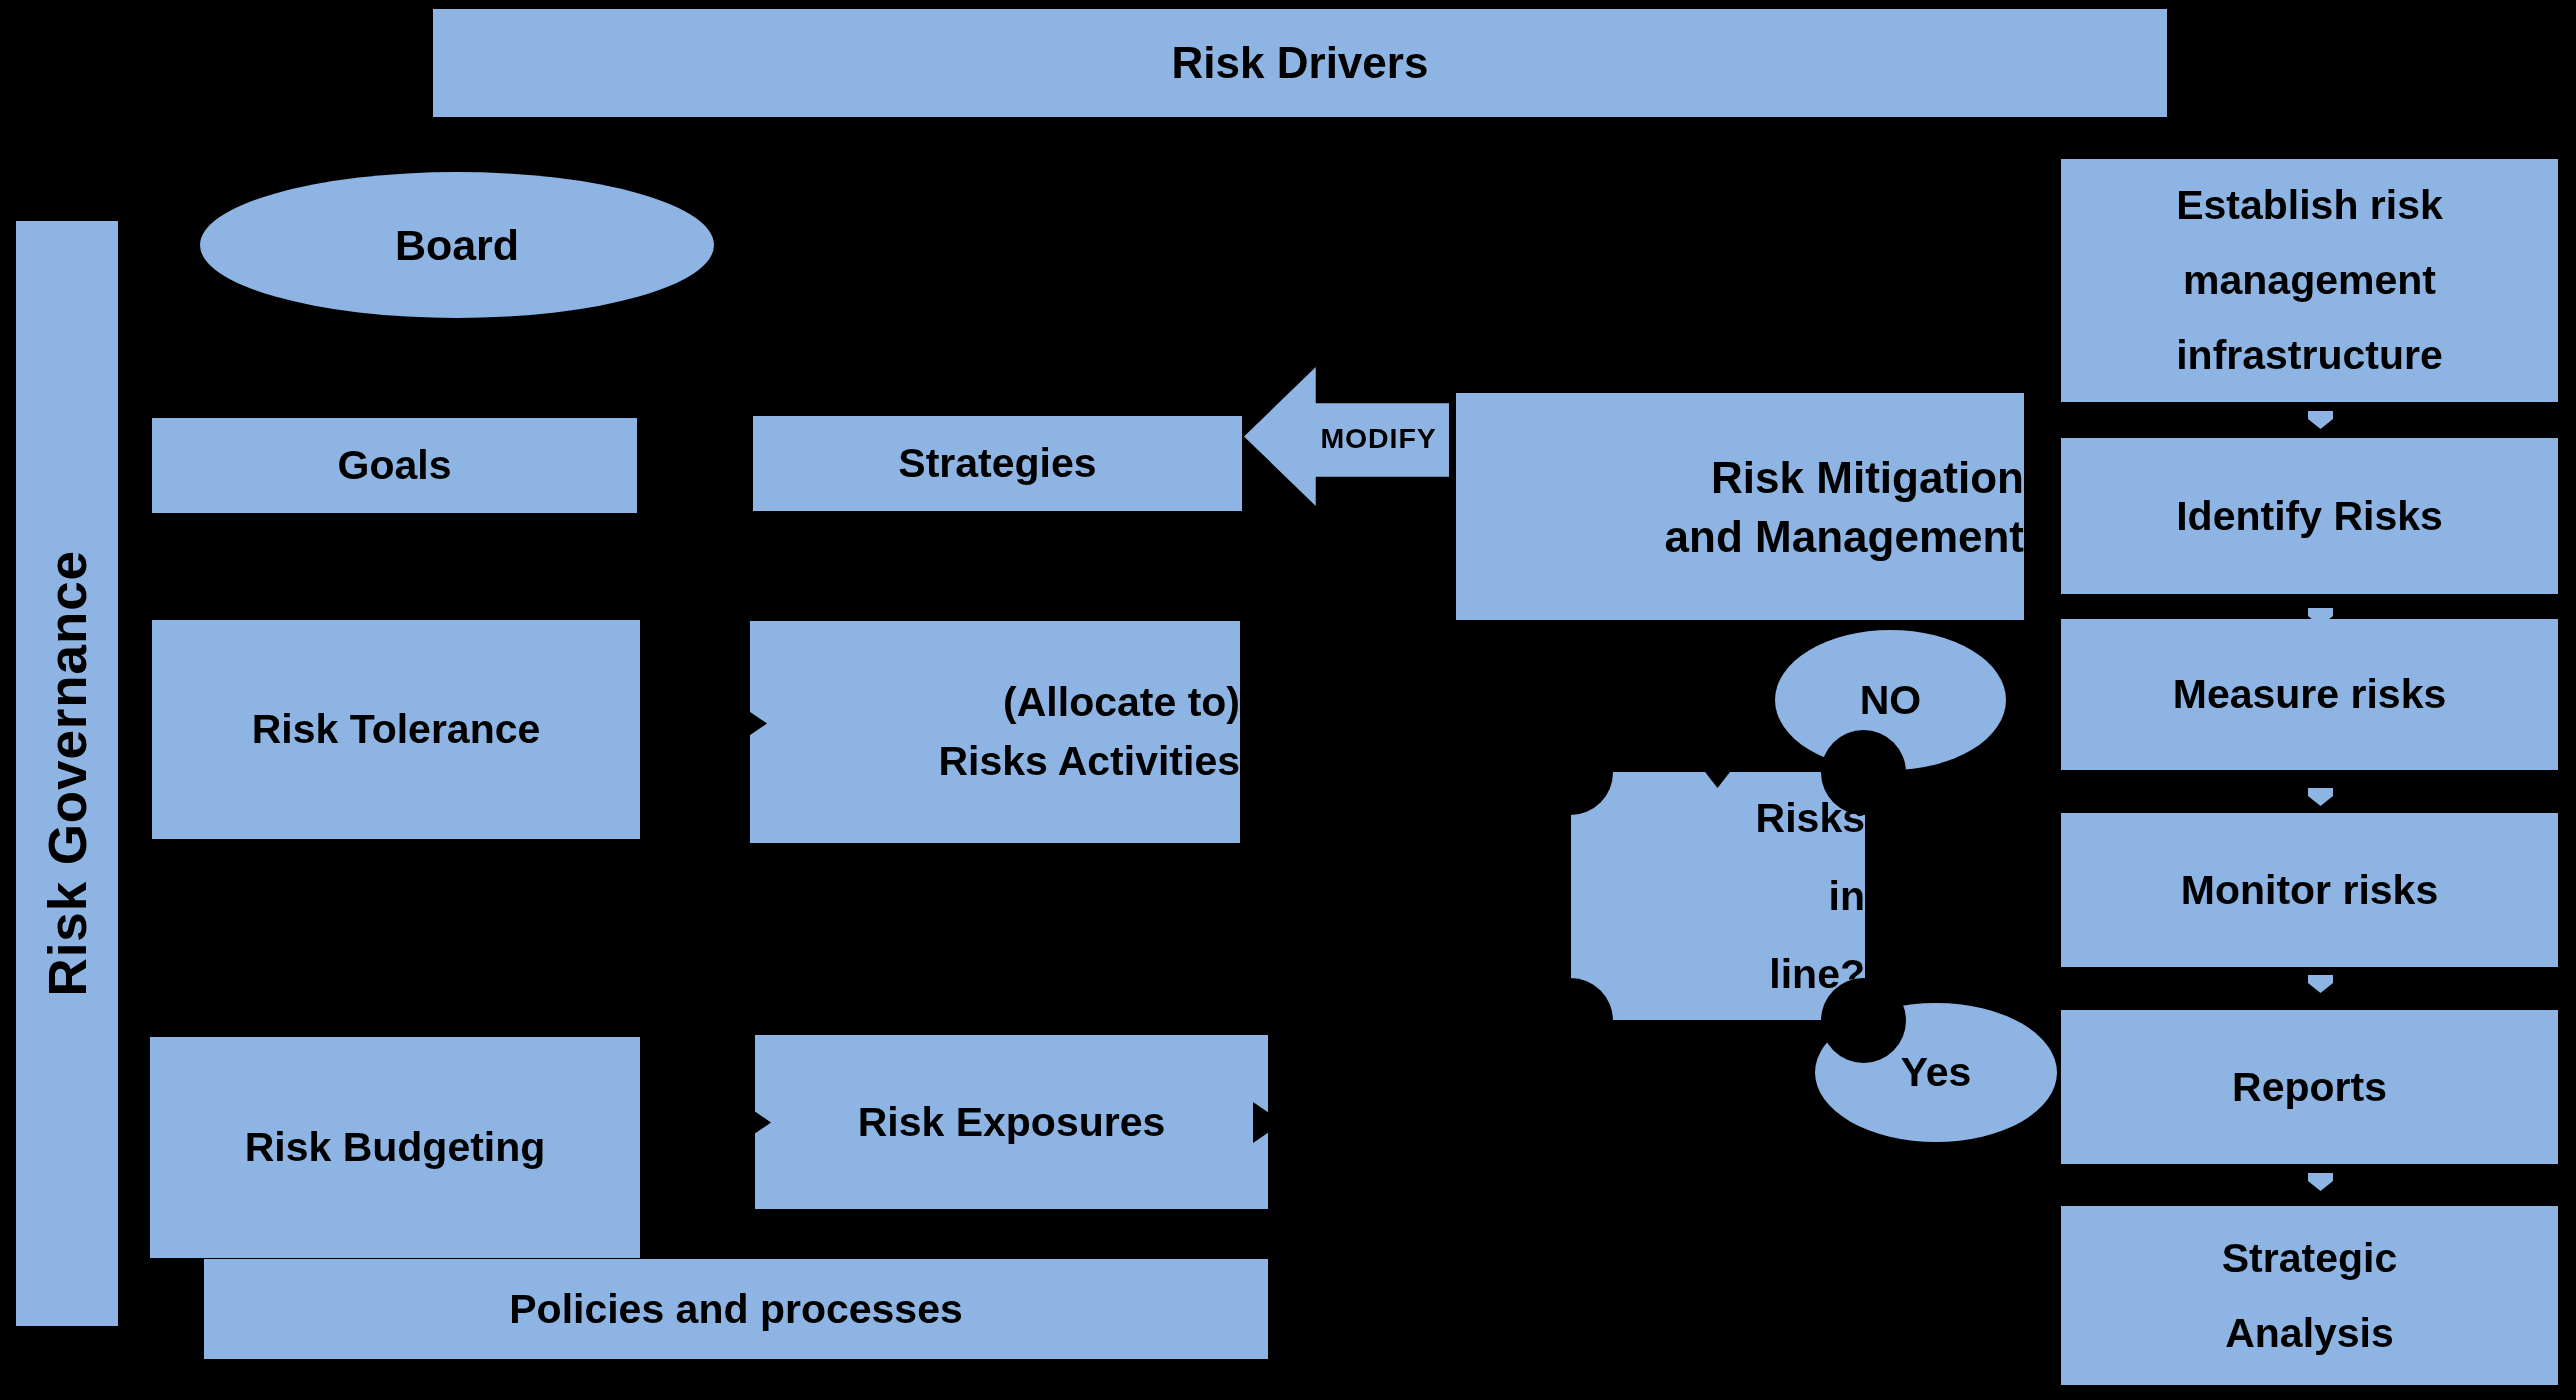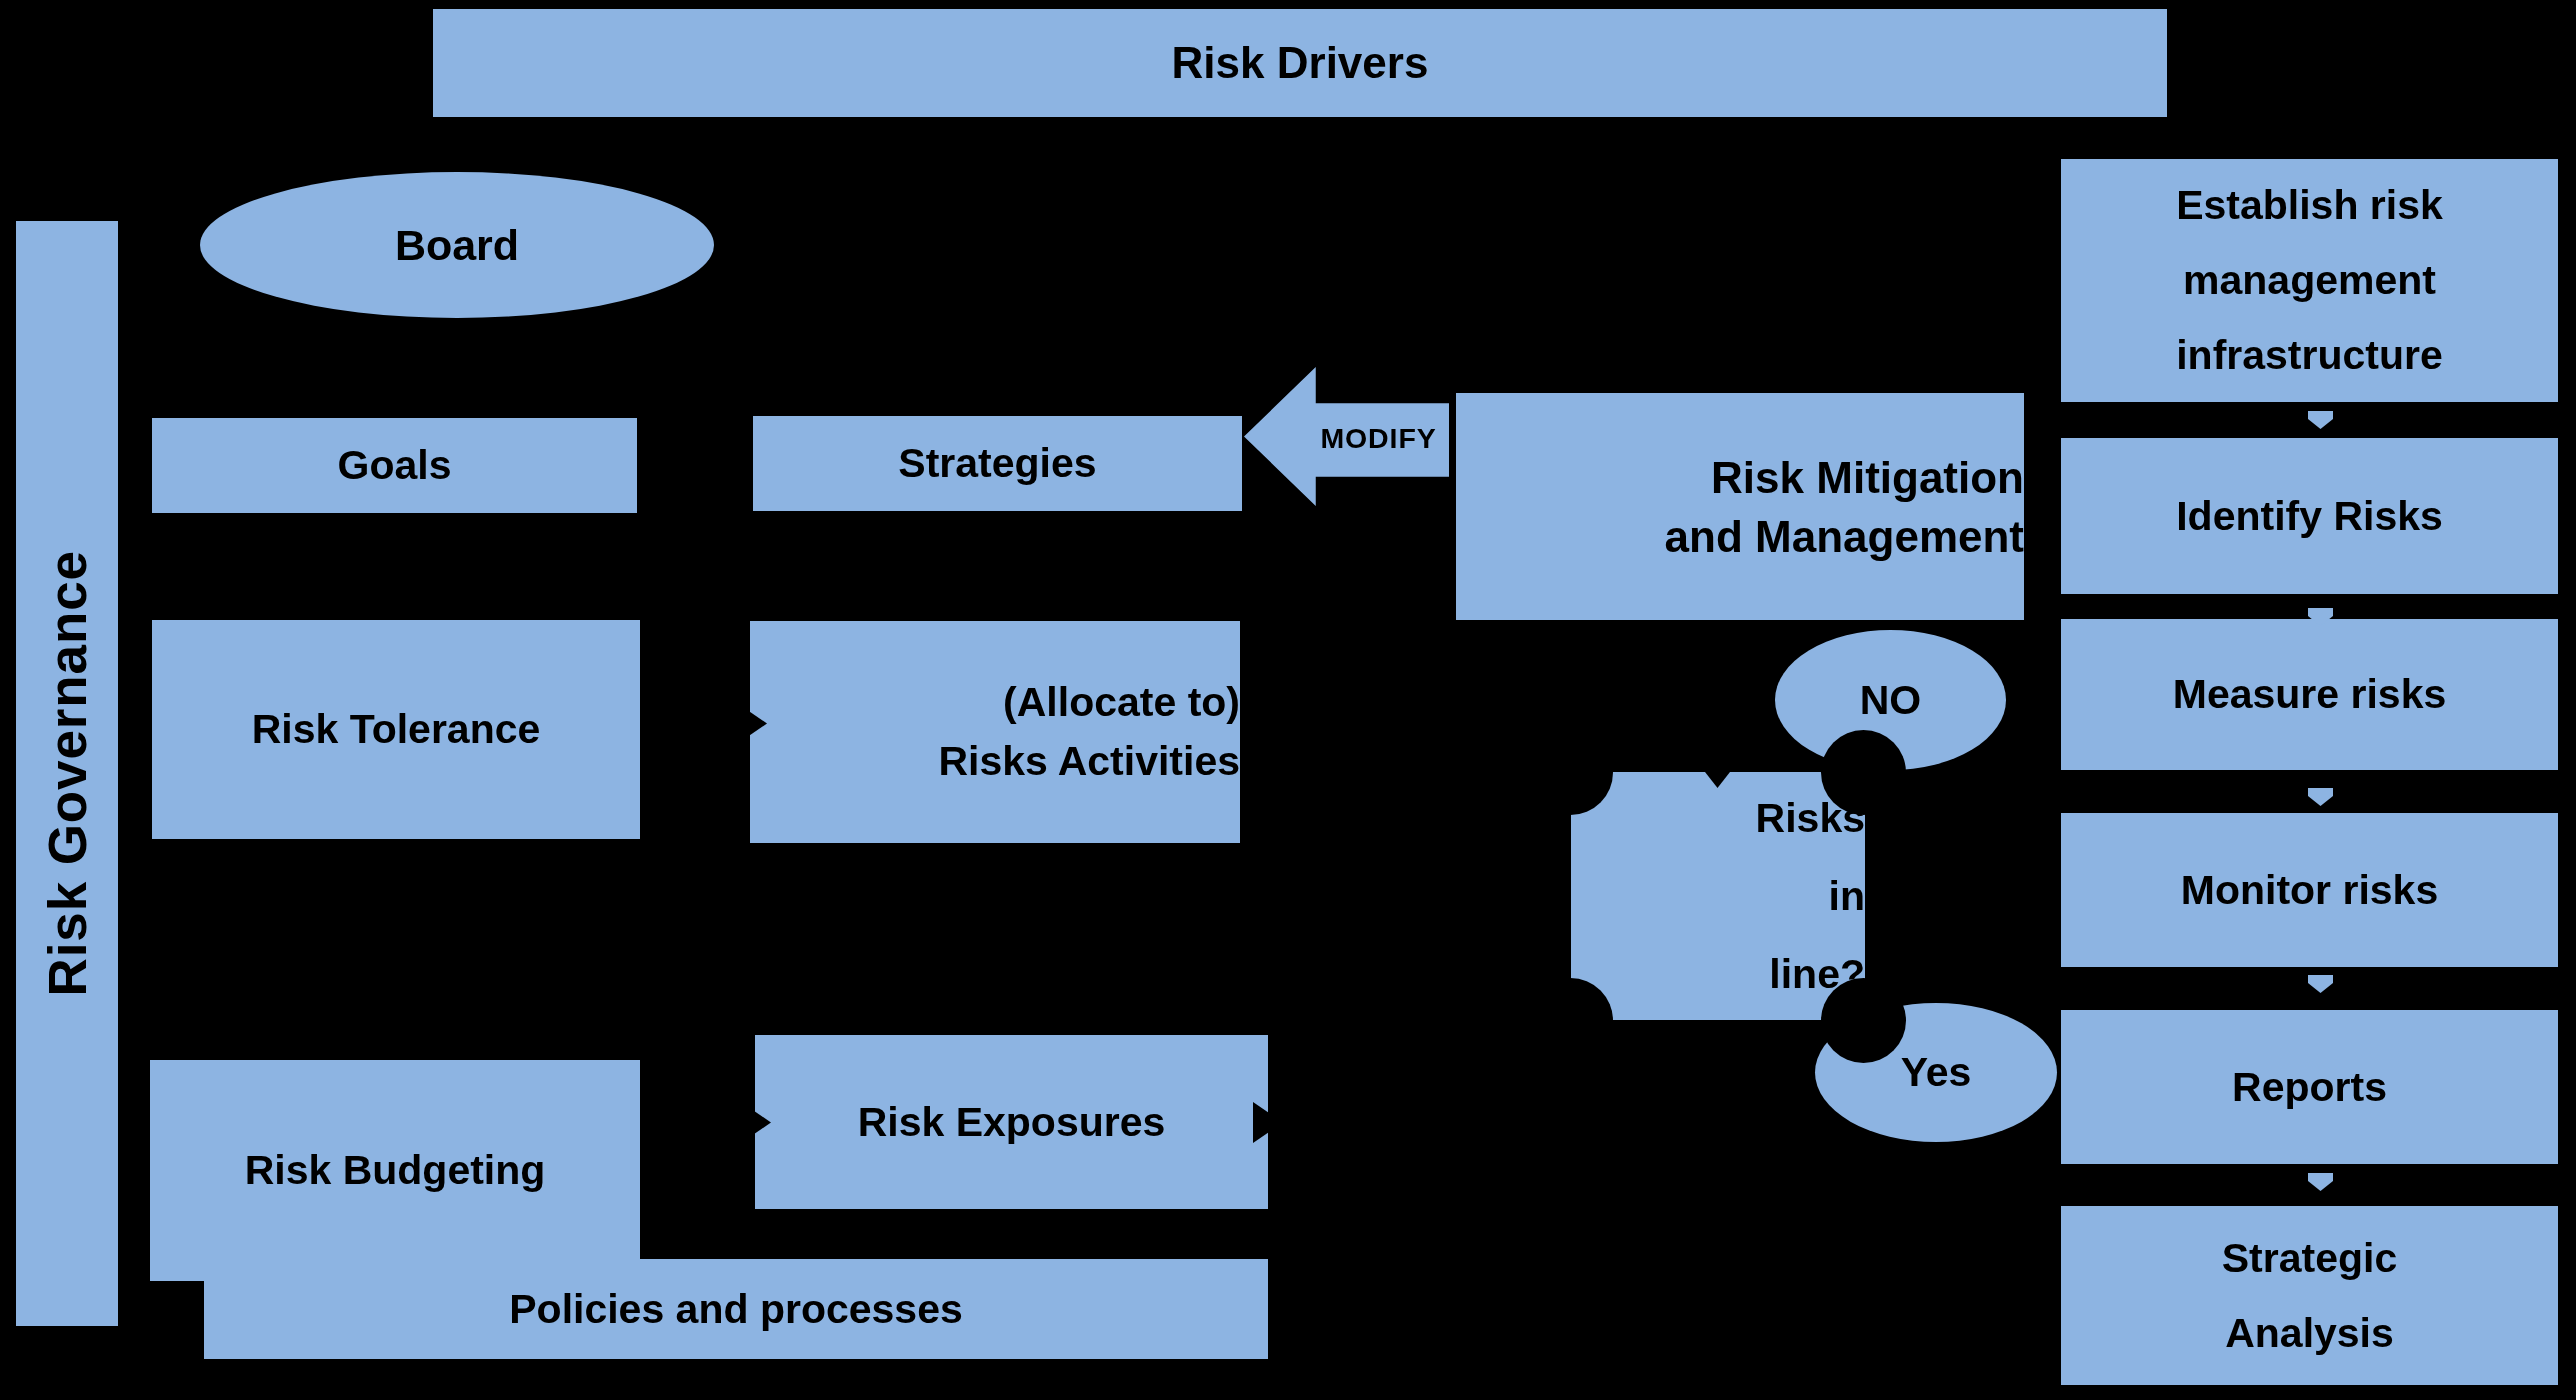--- a/index.html
+++ b/index.html
@@ -34,21 +34,21 @@
 
   #board{left:200px;top:172px;width:514px;height:146px;font-size:43px;}
   #management{left:743px;top:156px;width:632px;height:174px;font-size:43px;}
 
   #goals{left:152px;top:418px;width:485px;height:95px;font-size:41px;}
   #strategies{left:753px;top:416px;width:489px;height:95px;font-size:41px;}
 
   #tolerance{left:152px;top:620px;width:488px;height:219px;font-size:41px;}
   #allocate{left:750px;top:621px;width:490px;height:222px;font-size:41px;line-height:59px;}
 
-  #budgeting{left:150px;top:1060px;width:490px;height:221px;font-size:41px;}
+  #budgeting{left:150px;top:1037px;width:490px;height:221px;font-size:41px;}
   #exposures{left:755px;top:1035px;width:513px;height:174px;font-size:41px;}
 
   #policies{left:204px;top:1259px;width:1064px;height:100px;font-size:41px;}
 
   #modify-arrow{
     left:1244px;top:367px;width:205px;height:139px;
     clip-path:polygon(0 50%,35% 0,35% 26%,100% 26%,100% 79%,35% 79%,35% 100%);
     font-size:28.5px;letter-spacing:0.9px;
     padding-left:64px;padding-top:3.6px;
   }

